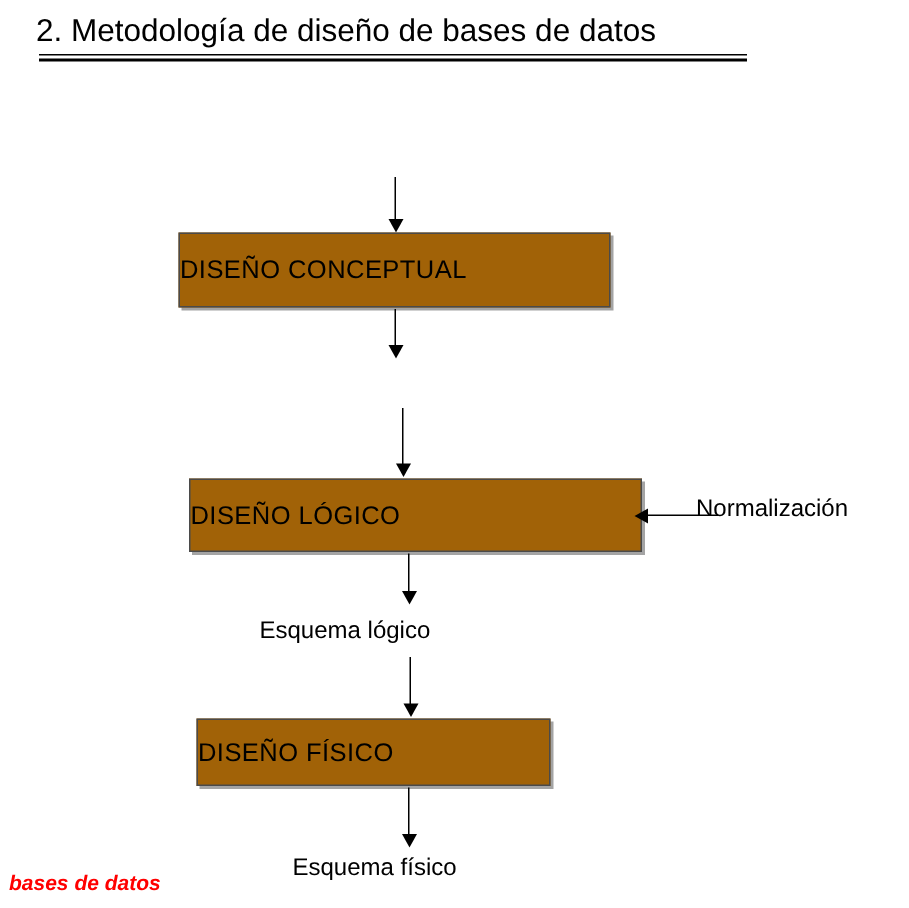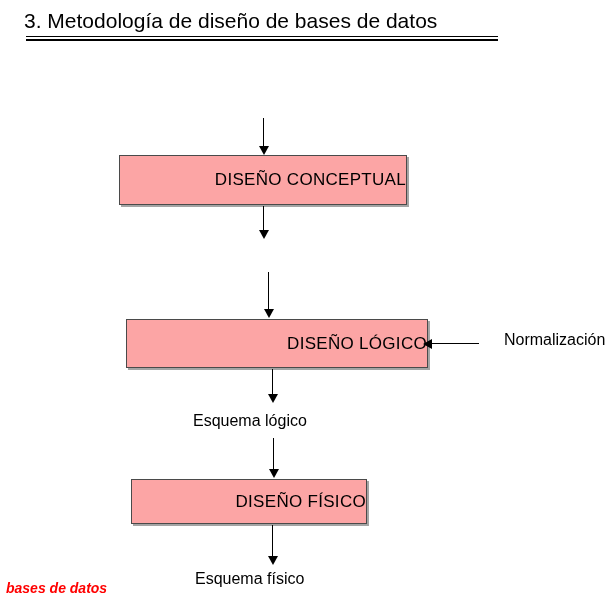--- a/index.html
+++ b/index.html
@@ -59,24 +59,24 @@
     white-space: nowrap;
     color: #000;
     text-align: center;
   }
 
   
   .flow-box {
     position: absolute;
     box-sizing: border-box;
     border: 1px solid #4a4a4a;
-    background: #fca5a5;
+    background: #a16207;
     display: flex;
     align-items: center;
-    justify-content: flex-end;
+    justify-content: flex-start;
     box-shadow: 2px 2px 0 rgba(90,90,90,0.55);
   }
   .flow-box .box-label {
     font-size: 17px;
     letter-spacing: 0.3px;
     white-space: nowrap;
     color: #000;
   }
 
   
@@ -115,21 +115,21 @@
     font-weight: bold;
     color: #ff0000;
     white-space: nowrap;
   }
 </style>
 </head>
 <body>
 
 <div id="slide">
 
-  <div class="slide-title">3. Metodología de diseño de bases de datos</div>
+  <div class="slide-title">2. Metodología de diseño de bases de datos</div>
   <div class="title-rule-a"></div>
   <div class="title-rule-b"></div>
 
 
   <div class="vline" style="left:263px; top:118px; height:30px;"></div>
   <div class="arrow-down" style="left:259px; top:146px;"></div>
 
   <div class="flow-box" style="left:119px; top:155px; width:288px; height:50px;">
     <span class="box-label">DISEÑO CONCEPTUAL</span>
   </div>
@@ -140,26 +140,26 @@
 
   <div class="vline" style="left:268px; top:272px; height:38px;"></div>
   <div class="arrow-down" style="left:264px; top:309px;"></div>
 
   <div class="flow-box" style="left:126px; top:319px; width:302px; height:49px;">
     <span class="box-label">DISEÑO LÓGICO</span>
   </div>
 
   <div class="hline" style="left:432px; top:343px; width:47px;"></div>
   <div class="arrow-left" style="left:423px; top:339px;"></div>
-  <div class="flow-label" style="left:464px; top:331px;margin-left:40px;">Normalización</div>
+  <div class="flow-label" style="left:464px; top:331px;">Normalización</div>
 
   <div class="vline" style="left:272px; top:369px; height:27px;"></div>
   <div class="arrow-down" style="left:268px; top:394px;"></div>
 
-  <div class="flow-label" style="left:193px; top:412px;">Esquema lógico</div>
+  <div class="flow-label" style="left:173px; top:412px;">Esquema lógico</div>
 
   <div class="vline" style="left:273px; top:438px; height:32px;"></div>
   <div class="arrow-down" style="left:269px; top:469px;"></div>
 
   <div class="flow-box" style="left:131px; top:479px; width:236px; height:45px;">
     <span class="box-label">DISEÑO FÍSICO</span>
   </div>
 
   <div class="vline" style="left:272px; top:525px; height:33px;"></div>
   <div class="arrow-down" style="left:268px; top:556px;"></div>

